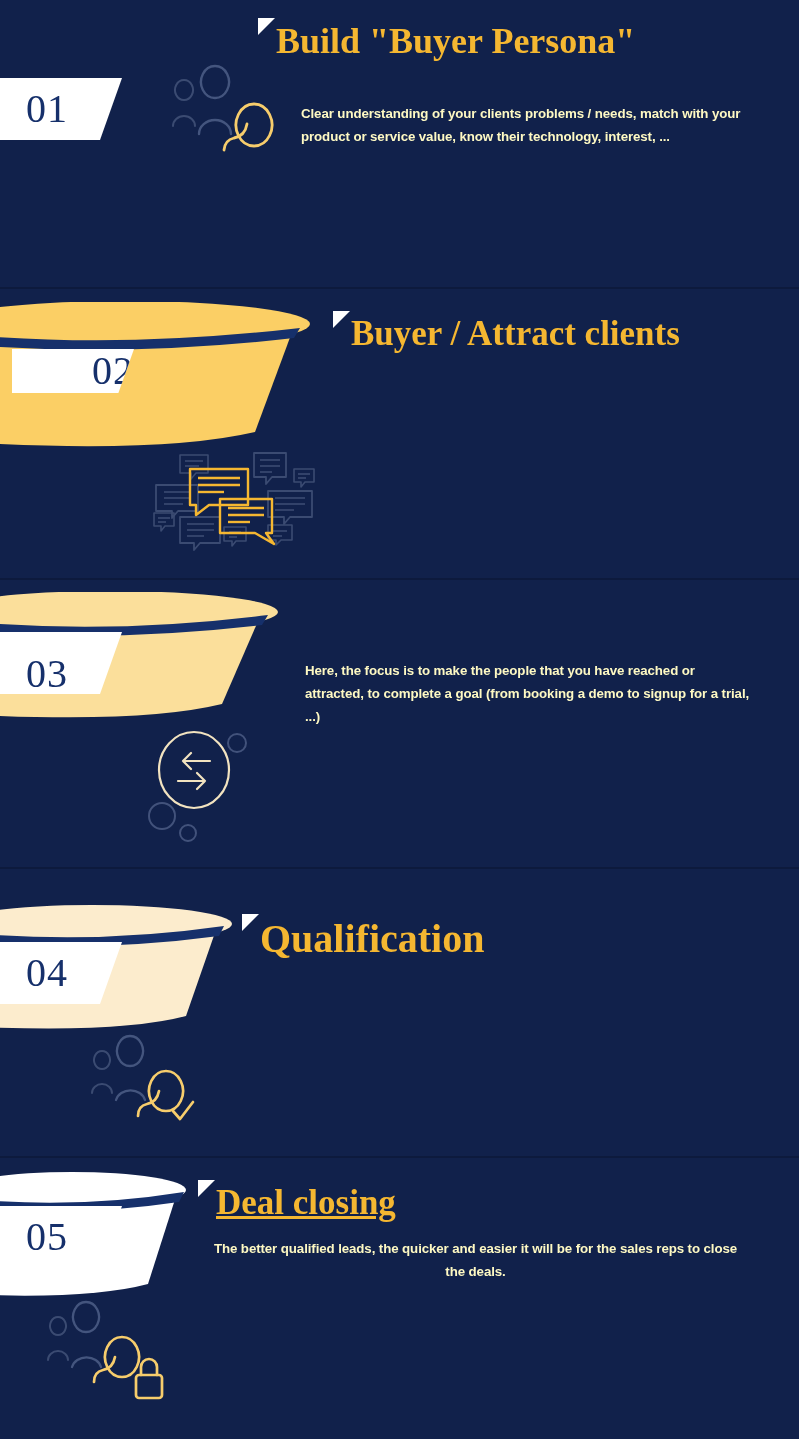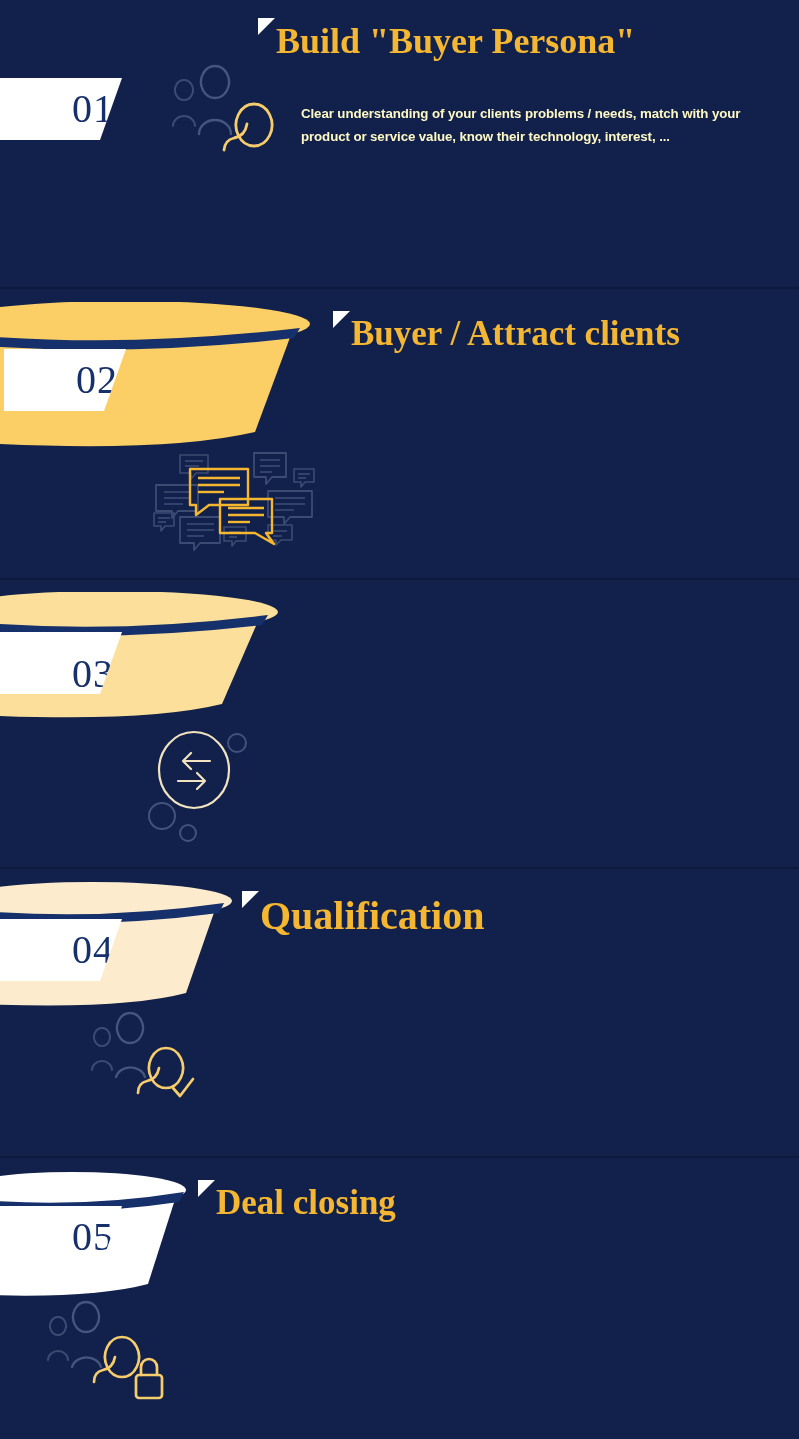--- a/index.html
+++ b/index.html
@@ -30,21 +30,20 @@
     display:flex; align-items:center;
     padding-left:26px;
   }
   .badge-num{
     font-family:"Liberation Serif", serif;
     font-size:40px;
     font-weight:400;
     color:#16306b;
     letter-spacing:1px;
     line-height:1;
-    margin-left:46px;
   }
 
   
   .title-wrap{ position:absolute; }
   .corner{
     position:absolute;
     width:0; height:0;
     border-top:17px solid #ffffff;
     border-right:17px solid transparent;
     left:0; top:0;
@@ -111,21 +110,21 @@
   <div class="section" style="top:289px; height:289px;">
 
     <div class="funnel" style="left:0; top:13px;">
       <svg width="330" height="152" viewBox="0 0 330 152">
         <path d="M-40 22 L295 22 L255 130 Q160 152 -40 140 Z" fill="#fbcf65"></path>
         <ellipse cx="125" cy="22" rx="185" ry="23" fill="#fbcf65"></ellipse>
         <path d="M-40 32 Q120 47 300 26 L294 36 Q120 56 -40 42 Z" fill="#16306b"></path>
       </svg>
     </div>
 
-    <div class="badge" style="left:4px; top:60px; width:122px; height:62px; clip-path:polygon(0 0, 122px 0, 100px 62px, 0 62px);">
+    <div class="badge" style="left:12px; top:60px; width:122px; height:44px; clip-path:polygon(0 0, 122px 0, 100px 62px, 0 62px);justify-content:flex-end;">
       <span class="badge-num">02</span>
     </div>
 
     <div class="title-wrap" style="left:333px; top:22px;">
       <span class="corner"></span>
       <div class="title" style="font-size:35px; padding-top:5px;">Buyer / Attract clients</div>
     </div>
 
 
     <div class="icon" style="left:158px; top:158px;">
@@ -187,40 +186,41 @@
         <ellipse cx="110" cy="20" rx="168" ry="21" fill="#fbdf9b"></ellipse>
         <path d="M-40 29 Q110 43 268 23 L262 33 Q110 51 -40 39 Z" fill="#16306b"></path>
       </svg>
     </div>
 
     <div class="badge" style="left:0; top:52px; width:122px; height:62px; clip-path:polygon(0 0, 122px 0, 100px 62px, 0 62px);align-items:flex-end;">
       <span class="badge-num">03</span>
     </div>
 
 
+    <div class="body-text" style="left:305px; top:80px; width:450px;">Here, the focus is to make the people that you have reached or attracted, to complete a goal (from booking a demo to signup for a trial, ...)</div>
 
     <div class="icon" style="left:148px; top:145px;">
       <svg width="105" height="105" viewBox="0 0 105 105">
         <g fill="none" stroke="#f2e3c0" stroke-width="2.2" stroke-linecap="round" stroke-linejoin="round">
           <ellipse cx="46" cy="45" rx="35" ry="38"></ellipse>
           <path d="M62 36 h-27 l8 -8 m-8 8 l8 8"></path>
           <path d="M30 56 h27 l-8 -8 m8 8 l-8 8"></path>
         </g>
         <g fill="none" stroke="#42527b" stroke-width="2">
           <circle cx="89" cy="18" r="9"></circle>
           <circle cx="14" cy="91" r="13"></circle>
           <circle cx="40" cy="108" r="8"></circle>
         </g>
       </svg>
     </div>
   </div>
 
   <div class="sec-divider" style="top:867px;"></div>
 
-  <div class="section" style="top:869px; height:354px;">
+  <div class="section" style="top:892px; height:354px;">
 
     <div class="funnel" style="left:0; top:12px;">
       <svg width="250" height="135" viewBox="0 0 250 135">
         <path d="M-40 20 L218 20 L186 112 Q118 130 -40 122 Z" fill="#fceccd"></path>
         <ellipse cx="92" cy="20" rx="140" ry="19" fill="#fceccd"></ellipse>
         <path d="M-40 28 Q92 41 224 22 L219 32 Q92 49 -40 38 Z" fill="#16306b"></path>
       </svg>
     </div>
 
     <div class="badge" style="left:0; top:50px; width:122px; height:62px; clip-path:polygon(0 0, 122px 0, 100px 62px, 0 62px);">
@@ -263,23 +263,24 @@
         <path d="M-40 30 Q72 42 184 24 L179 34 Q72 50 -40 40 Z" fill="#16306b"></path>
       </svg>
     </div>
 
     <div class="badge" style="left:0; top:48px; width:122px; height:62px; clip-path:polygon(0 0, 122px 0, 100px 62px, 0 62px); background:#ffffff;">
       <span class="badge-num">05</span>
     </div>
 
     <div class="title-wrap" style="left:198px; top:22px;">
       <span class="corner"></span>
-      <div class="title" style="font-size:35px; padding-top:5px;">Deal closing</div>
-    </div>
-
+      <div class="title" style="font-size:35px; padding-top:5px;text-decoration:underline;">Deal closing</div>
+    </div>
+
+    <div class="body-text" style="left:213px; top:80px; width:525px;">The better qualified leads, the quicker and easier it will be for the sales reps to close the deals.</div>
 
     <div class="icon" style="left:42px; top:155px;">
       <svg width="130" height="95" viewBox="0 0 130 95">
         <g fill="none" stroke="#3b4b72" stroke-width="2" stroke-linecap="round" stroke-linejoin="round">
           <path d="M16 22 a8 9 0 1 1 0.01 0 Z"></path>
           <path d="M6 47 a10 9 0 0 1 20 0"></path>
         </g>
         <g fill="none" stroke="#44557e" stroke-width="2.3" stroke-linecap="round" stroke-linejoin="round">
           <path d="M44 19 a13 15 0 1 1 0.01 0 Z"></path>
           <path d="M30 54 a15 13 0 0 1 29 0"></path>

